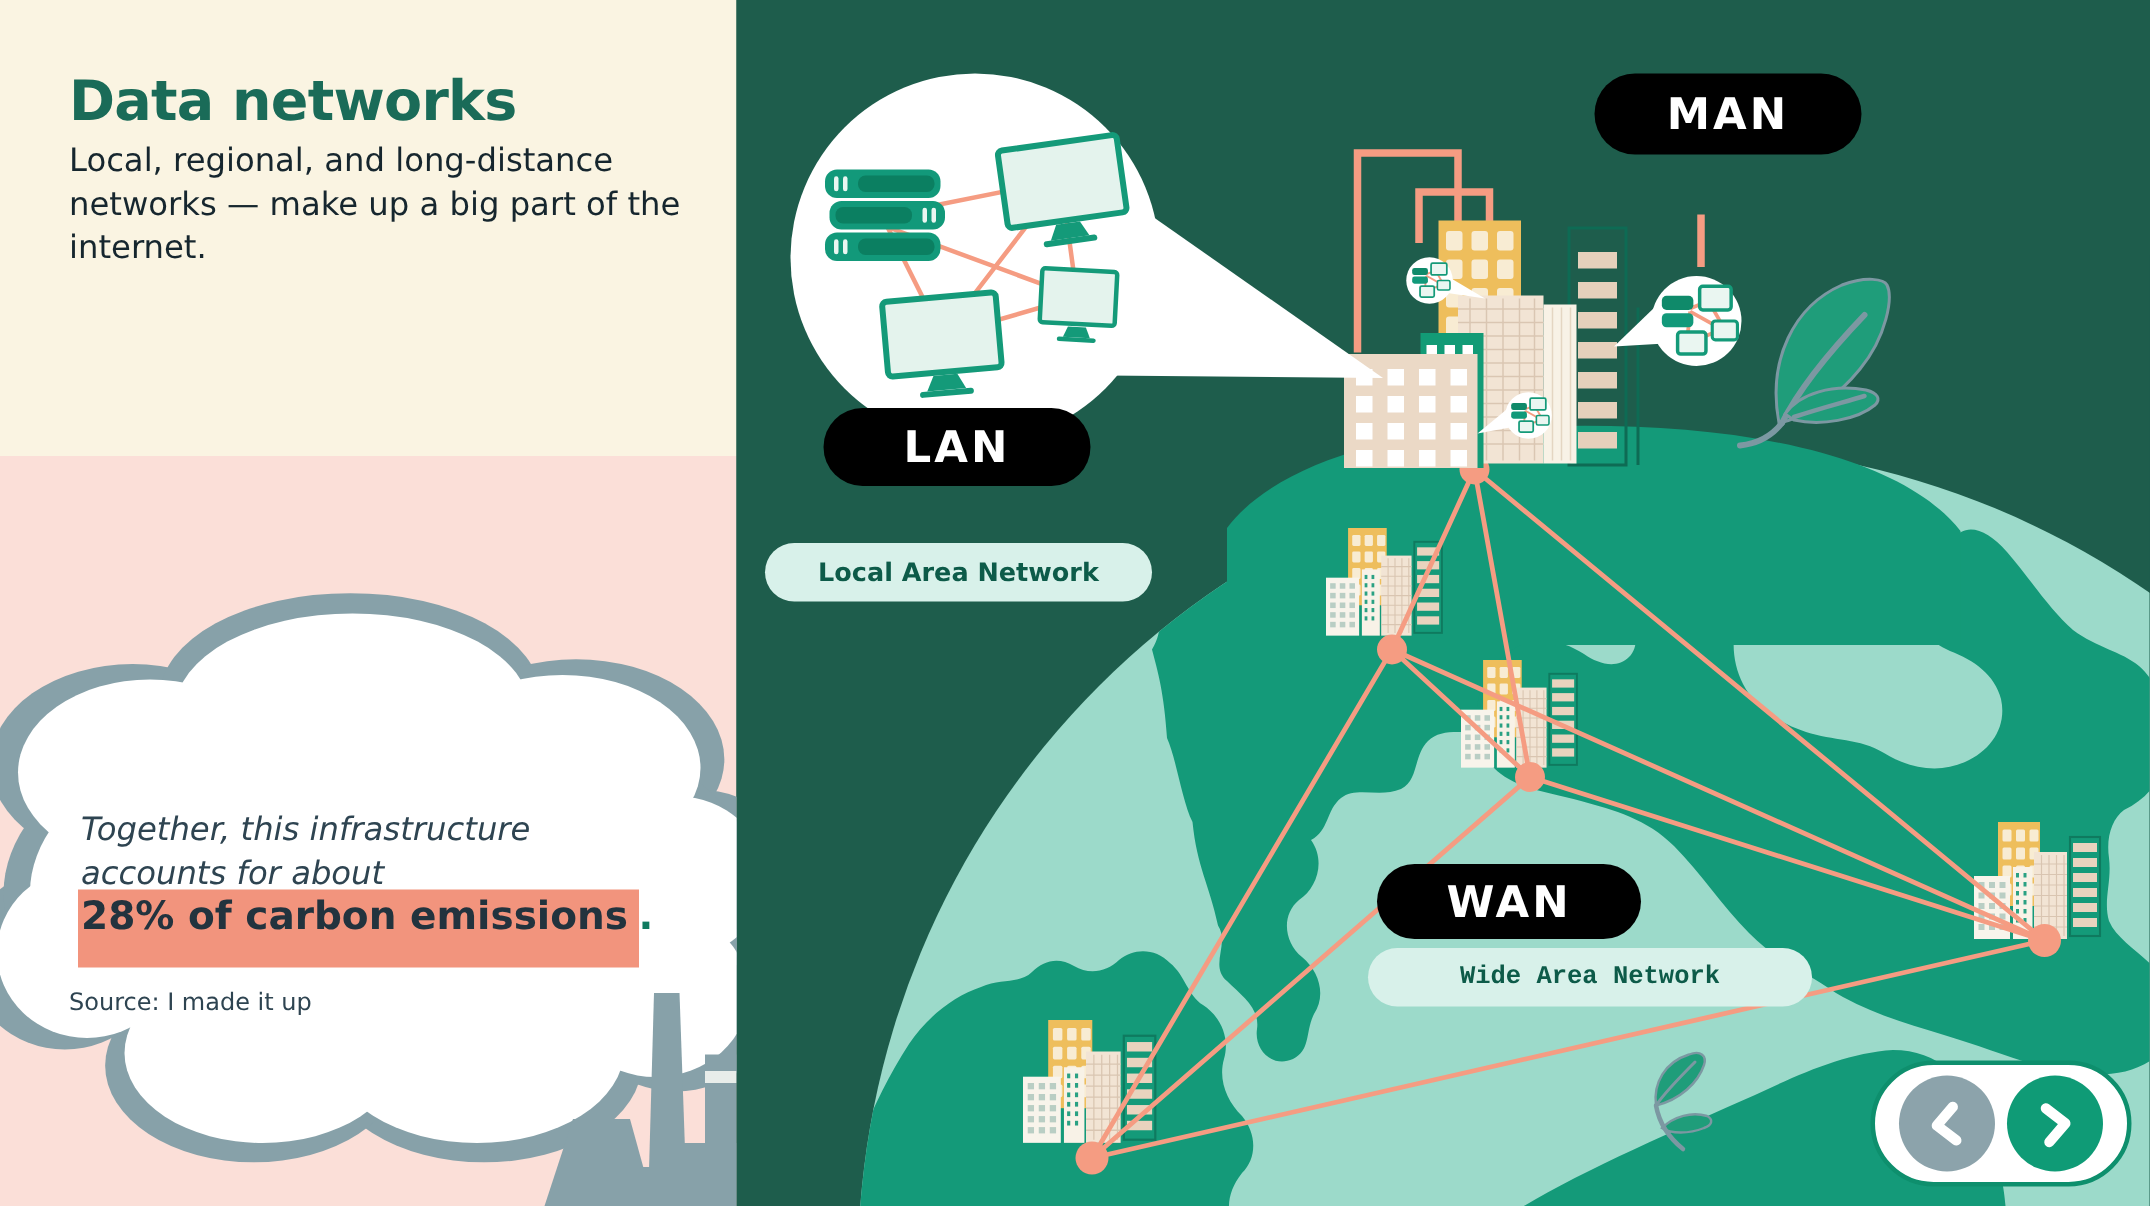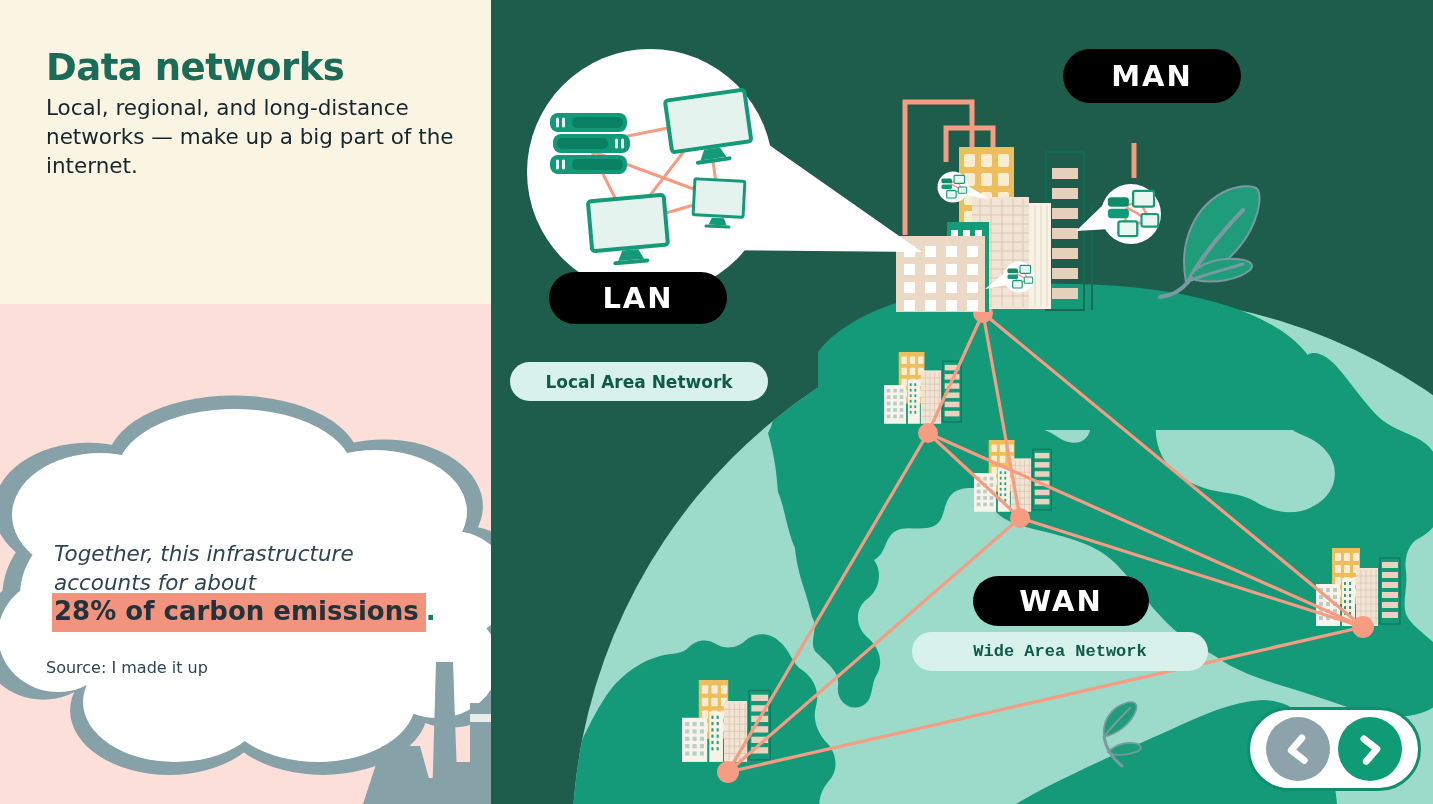--- a/index.html
+++ b/index.html
@@ -7,36 +7,36 @@
        font-family:"DejaVu Sans","Liberation Sans",sans-serif;}
   .abs{position:absolute;}
   #stage{width:1433px;height:804px;position:relative;}
   #art{left:0;top:0;}
 
   
   .title{left:46px;top:46px;font-size:37px;font-weight:bold;color:#1A6B58;letter-spacing:-.5px;}
   .subtitle{left:46px;top:94px;width:430px;font-size:21.5px;line-height:1.34;color:#16262E;}
   .cloud-text{left:54px;top:540px;width:400px;font-size:21.5px;line-height:1.33;color:#2E4451;font-style:italic;}
   .hl-line{left:52px;top:596px;font-size:26px;font-weight:bold;color:#22333E;white-space:nowrap;}
-  .hl{background:#F2947D;padding:3px 7px 6px 2px;}
+  .hl{background:#F2947D;padding:3px 7px 19px 2px;}
   .hl-suffix{color:#0F7B60;}
   .source{left:46px;top:658px;font-size:16px;color:#2E4451;}
 
   
   .pill{height:52px;border-radius:28px;background:#000000;color:#FFFFFF;
         display:flex;align-items:center;justify-content:center;
         font-size:29px;font-weight:bold;letter-spacing:2px;}
   .subpill{height:39px;border-radius:20px;background:#D8F1EA;color:#0D5B49;
         display:flex;align-items:center;justify-content:center;
         font-size:17px;font-weight:bold;}
   #lan-pill{left:549px;top:272px;width:178px;}
   #lan-subpill{left:510px;top:326px;width:258px;margin-top:36px;}
   #man-pill{left:1063px;top:49px;width:178px;height:54px;}
   #man-subpill{left:1002px;top:106px;width:286px;}
-  #wan-pill{left:973px;top:576px;width:176px;height:50px;}
+  #wan-pill{left:918px;top:576px;width:176px;height:50px;}
   #wan-subpill{left:912px;top:632px;width:296px;font-family:Liberation Mono, monospace;}
 
   
   .nav{left:1247px;top:707px;width:174px;height:84px;background:#FFFFFF;
        border:3px solid #0E8F6D;border-radius:46px;display:flex;align-items:center;
        justify-content:center;gap:8px;box-sizing:border-box;}
   .nav-btn{width:64px;height:64px;border-radius:50%;border:none;padding:0;cursor:pointer;
        display:flex;align-items:center;justify-content:center;}
   .nav-btn.prev{background:#8CA3AB;}
   .nav-btn.next{background:#0F9B76;}

